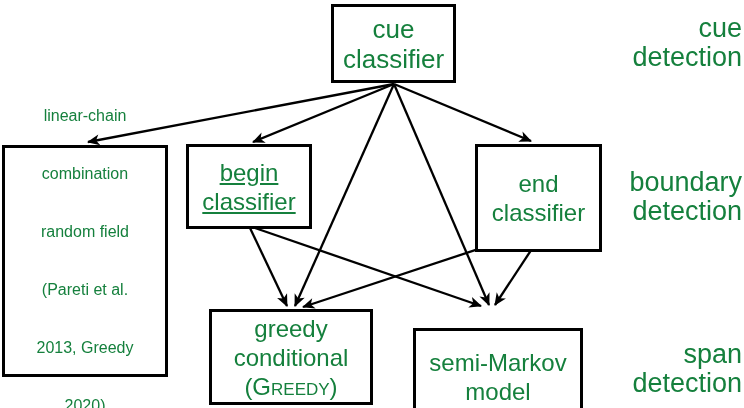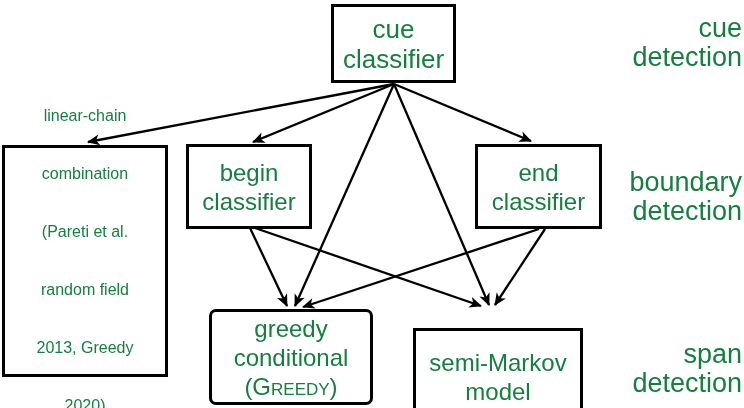--- a/index.html
+++ b/index.html
@@ -71,37 +71,37 @@
   </svg>
 
   <div class="node lh30" style="left:331px; top:4px; width:125px; height:79px; font-size:26px;">
     <span>cue</span>
     <span>classifier</span>
   </div>
 
   <div class="node lh30" style="left:2px; top:145px; width:166px; height:232px; font-size:16px;gap:28px;">
     <span>linear-chain</span>
     <span>combination</span>
+    <span>random field</span>
     <span>(Pareti et al.</span>
-    <span>random field</span>
     <span>2013, Greedy</span>
     <span>2020)</span>
   </div>
 
-  <div class="node lh29" style="left:186px; top:144px; width:126px; height:85px; font-size:24px;">
+  <div class="node lh29" style="left:186px; top:144px; width:126px; height:85px; font-size:24px;text-decoration:underline;">
     <span>begin</span>
     <span>classifier</span>
   </div>
 
-  <div class="node lh29" style="left:475px; top:144px; width:127px; height:85px; font-size:24px;">
+  <div class="node lh29" style="left:475px; top:144px; width:127px; height:108px; font-size:24px;">
     <span>end</span>
     <span>classifier</span>
   </div>
 
-  <div class="node lh29" style="left:209px; top:309px; width:164px; height:96px; font-size:24px;border-radius:7px;">
+  <div class="node lh29" style="left:209px; top:309px; width:164px; height:96px; font-size:24px;">
     <span>greedy</span>
     <span>conditional</span>
     <span class="sc">(Greedy)</span>
   </div>
 
   <div class="node lh29" style="left:413px; top:308px; width:170px; height:97px; font-size:24px;margin-top:20px;">
     <span>semi-Markov</span>
     <span>model</span>
   </div>
 

